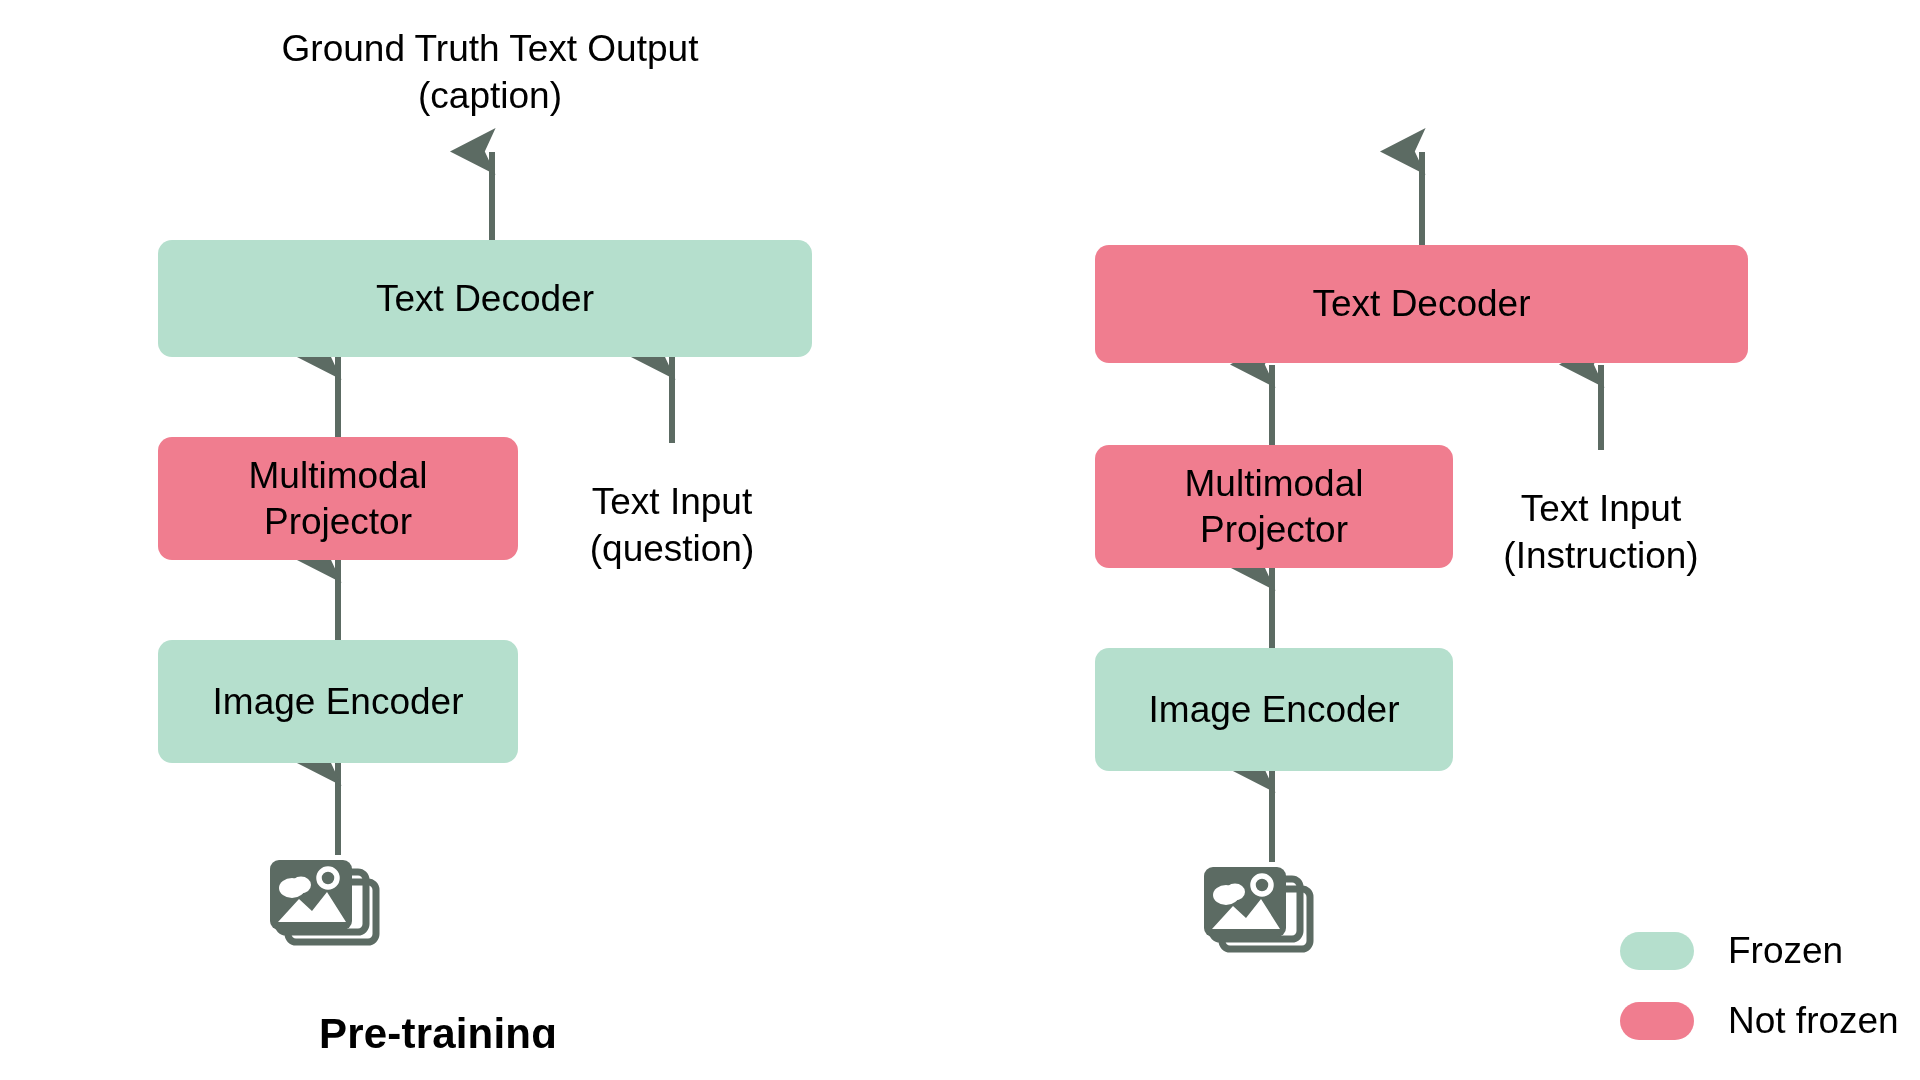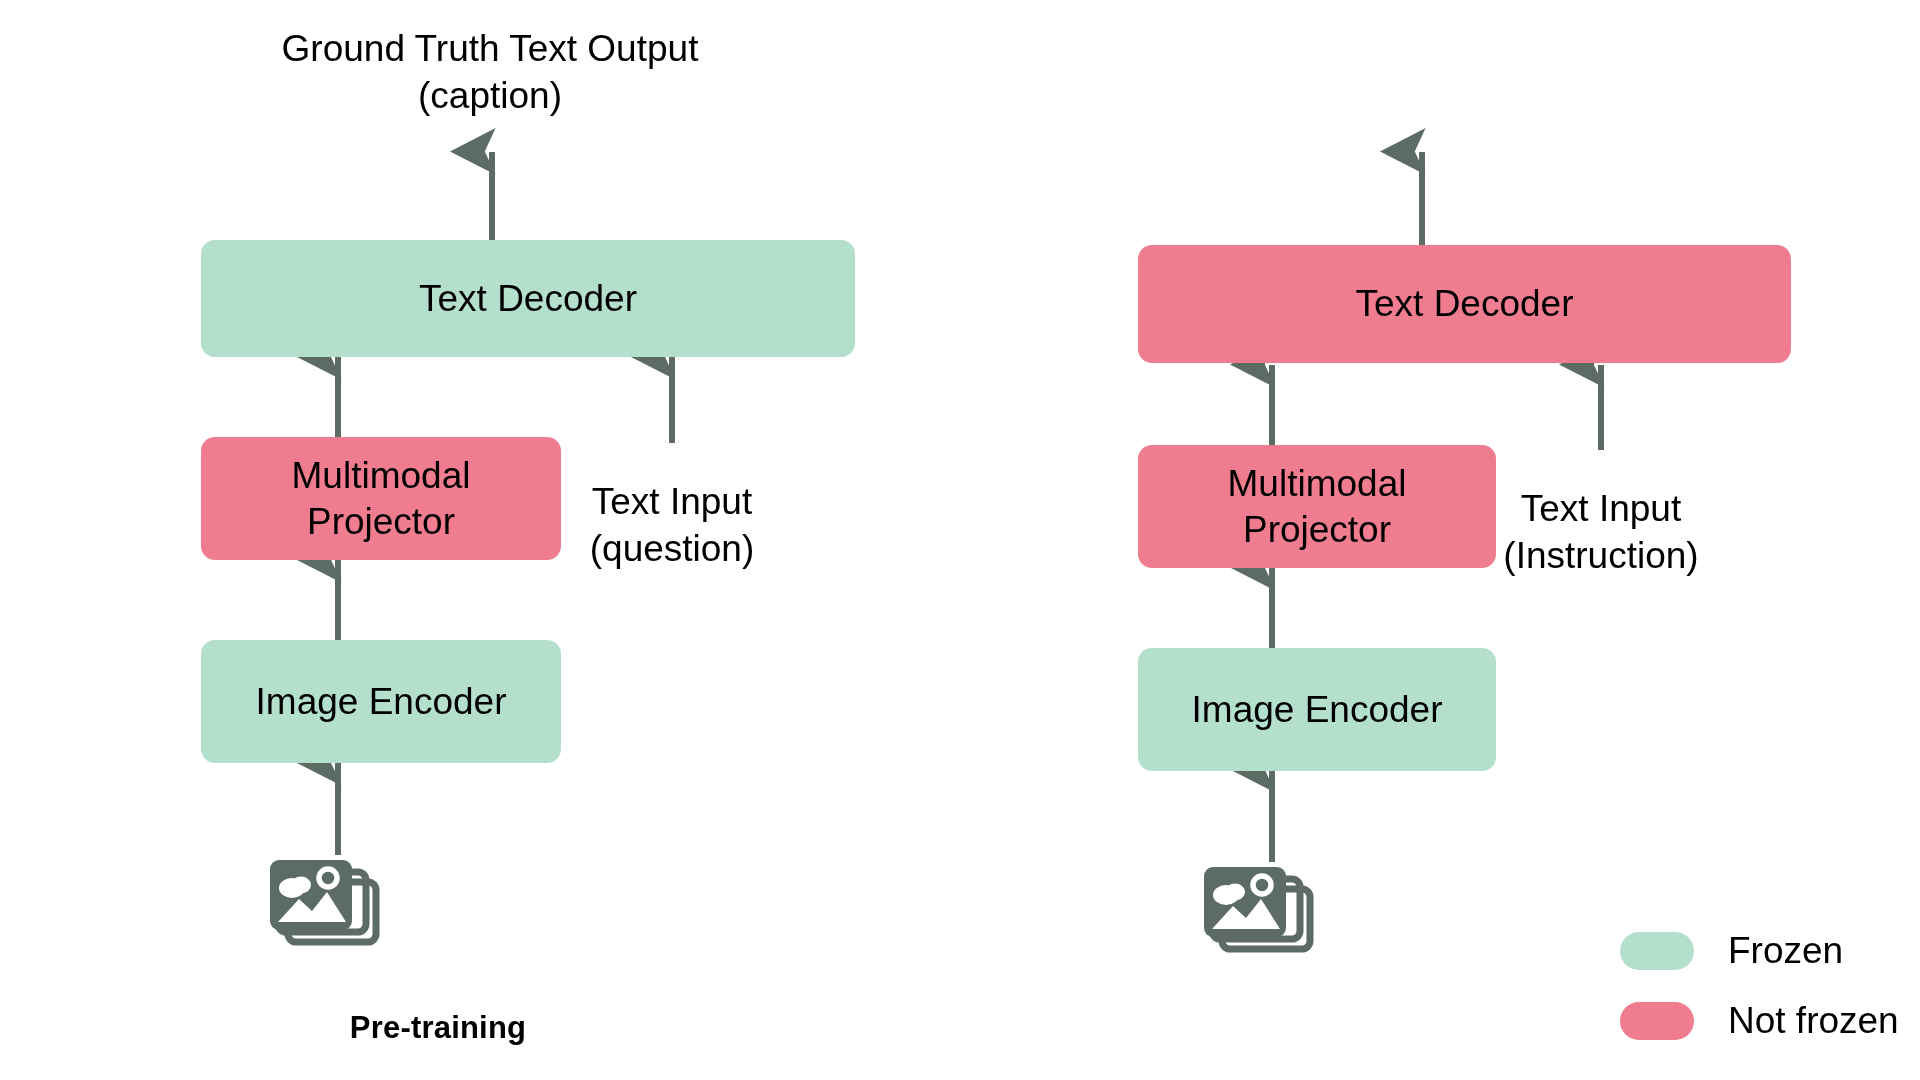--- a/index.html
+++ b/index.html
@@ -24,37 +24,36 @@
     display: flex;
     align-items: center;
     justify-content: center;
     text-align: center;
     font-size: 37px;
     line-height: 1.22;
     color: #000000;
     box-sizing: border-box;
     padding: 16px 10px;
     white-space: pre-line;
-    margin-left: 43px;
   }
   .node.frozen  { background: #b5dfcd; }
   .node.trainable { background: #f07d8f; }
 
   .free-label {
     position: absolute;
     text-align: center;
     font-size: 37px;
     line-height: 1.28;
     color: #000000;
     white-space: pre-line;
   }
   .stage-caption {
     position: absolute;
     text-align: center;
-    font-size: 31px;
+    font-size: 42px;
     font-weight: bold;
     color: #000000;
     letter-spacing: 0.2px;
   }
   .arrow-layer {
     position: absolute;
     left: 0; top: 0;
     width: 1920px;
     height: 1080px;
     pointer-events: none;

